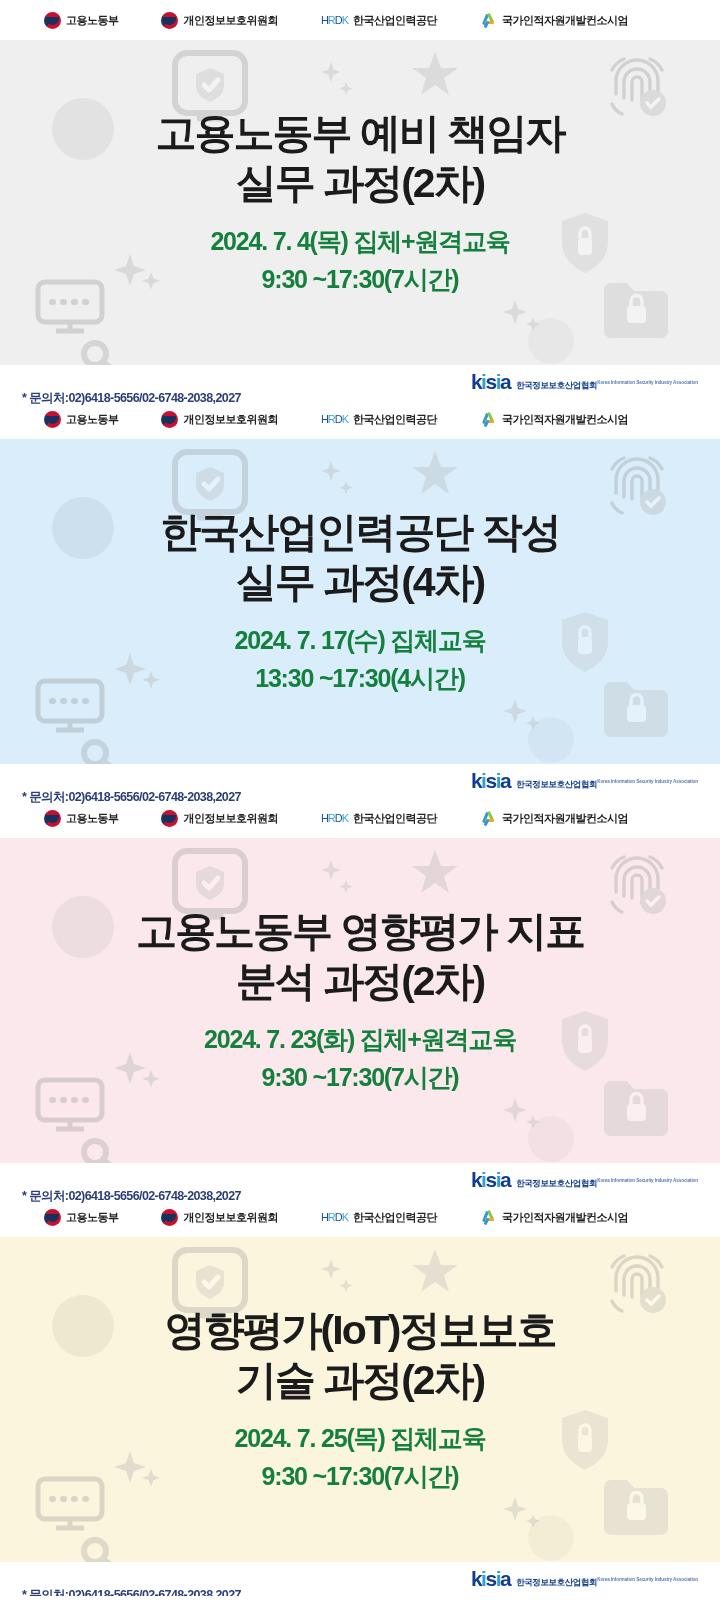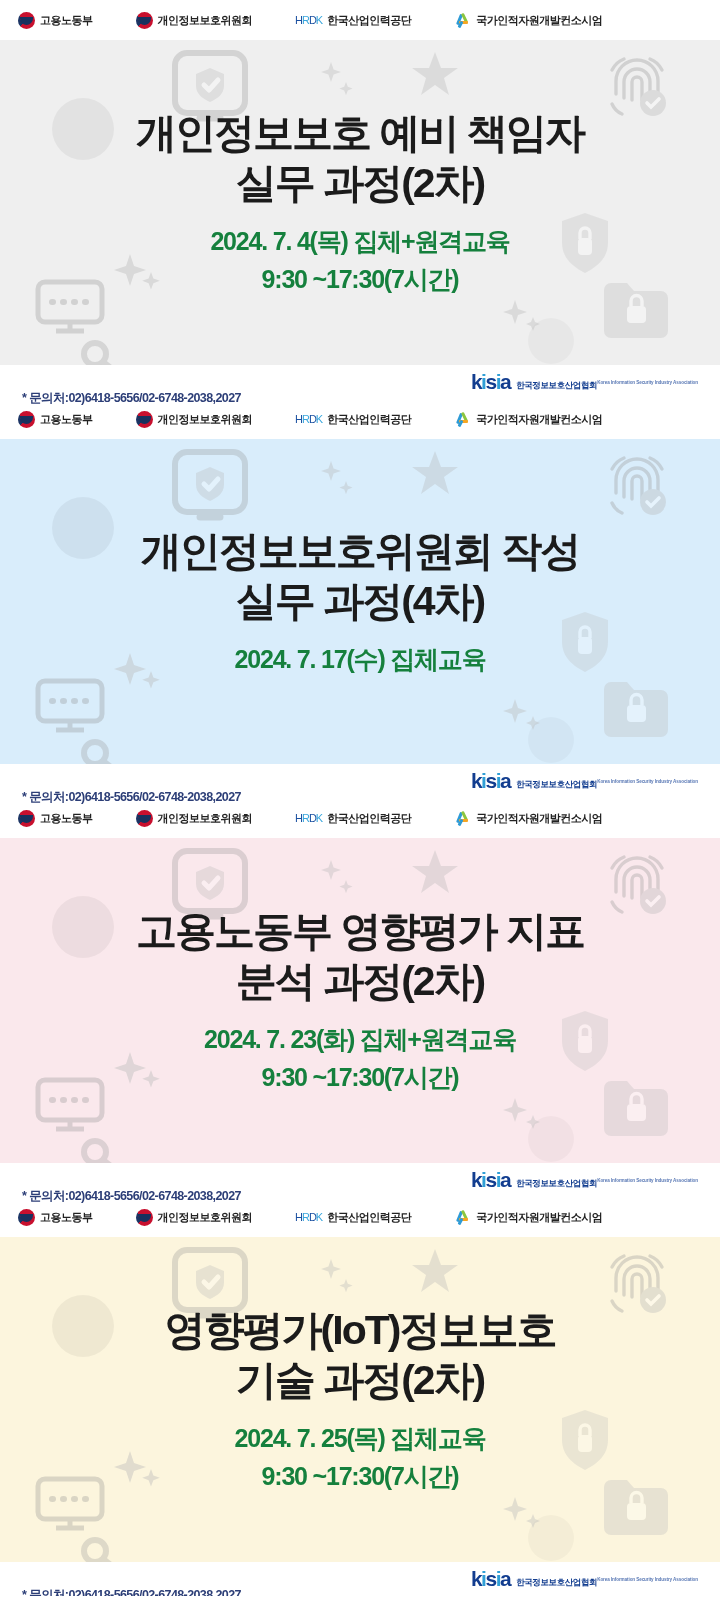--- a/index.html
+++ b/index.html
@@ -7,21 +7,21 @@
     width:720px;
     font-family:"Liberation Sans","DejaVu Sans",sans-serif;
     background:#ffffff;
     -webkit-font-smoothing:antialiased;
   }
   .page{width:720px;position:relative;overflow:hidden;}
 
   
   .partner-strip{
     width:672px;height:40px;background:#ffffff;
-    display:flex;align-items:center;justify-content:flex-start;gap:43px;
+    display:flex;align-items:center;justify-content:center;gap:43px;
     box-sizing:border-box;padding:0 18px;
   }
   .partner{display:flex;align-items:center;gap:5px;white-space:nowrap;}
   .partner-label{font-size:11px;font-weight:700;color:#222;letter-spacing:-0.5px;}
   .taegeuk{width:17px;height:17px;border-radius:50%;position:relative;flex:0 0 auto;
     background:
       radial-gradient(circle at 50% 30%, #c8102e 0 46%, transparent 46%),
       linear-gradient(135deg,#1b3464 0 50%, #c8102e 50% 100%);
     overflow:hidden;}
   .taegeuk::after{content:"";position:absolute;left:2px;top:5px;width:13px;height:8px;
@@ -180,21 +180,21 @@
       </div>
 
       <div class="deco" style="left:318px;top:18px;opacity:.34;">
         <svg width="40" height="40" viewBox="0 0 40 40" fill="#b5b5b5">
           <path d="M13 4 l2.6 7.4 7.4 2.6 -7.4 2.6 -2.6 7.4 -2.6 -7.4 -7.4 -2.6 7.4 -2.6 Z"></path>
           <path d="M28 24 l1.8 4.8 4.8 1.8 -4.8 1.8 -1.8 4.8 -1.8 -4.8 -4.8 -1.8 4.8 -1.8 Z"></path>
         </svg>
       </div>
 
       <div class="content">
-        <div class="title">개인정보보호 예비 책임자
+        <div class="title">고용노동부 예비 책임자
 실무 과정(2차)</div>
         <div class="subline">2024. 7. 4(목) 집체+원격교육</div>
         <div class="subline two">9:30 ~17:30(7시간)</div>
       </div>
     </div>
 
     <div class="footer">
       <div class="contact">* 문의처:02)6418-5656/02-6748-2038,2027</div>
       <div class="kisia">
         <span class="kisia-word">k<u>i</u>s<u>i</u>a</span>
@@ -319,23 +319,24 @@
       </div>
 
       <div class="deco" style="left:318px;top:18px;opacity:.34;">
         <svg width="40" height="40" viewBox="0 0 40 40" fill="#b5b5b5">
           <path d="M13 4 l2.6 7.4 7.4 2.6 -7.4 2.6 -2.6 7.4 -2.6 -7.4 -7.4 -2.6 7.4 -2.6 Z"></path>
           <path d="M28 24 l1.8 4.8 4.8 1.8 -4.8 1.8 -1.8 4.8 -1.8 -4.8 -4.8 -1.8 4.8 -1.8 Z"></path>
         </svg>
       </div>
 
       <div class="content">
-        <div class="title">개인정보보호위원회 작성
+        <div class="title">한국산업인력공단 작성
 실무 과정(4차)</div>
         <div class="subline">2024. 7. 17(수) 집체교육</div>
+        <div class="subline two">13:30 ~17:30(4시간)</div>
       </div>
     </div>
 
     <div class="footer">
       <div class="contact">* 문의처:02)6418-5656/02-6748-2038,2027</div>
       <div class="kisia">
         <span class="kisia-word">k<u>i</u>s<u>i</u>a</span>
         <span class="kisia-sub">
           <span class="kisia-ko">한국정보보호산업협회</span>
           <span class="kisia-en">Korea Information Security Industry Association</span>

